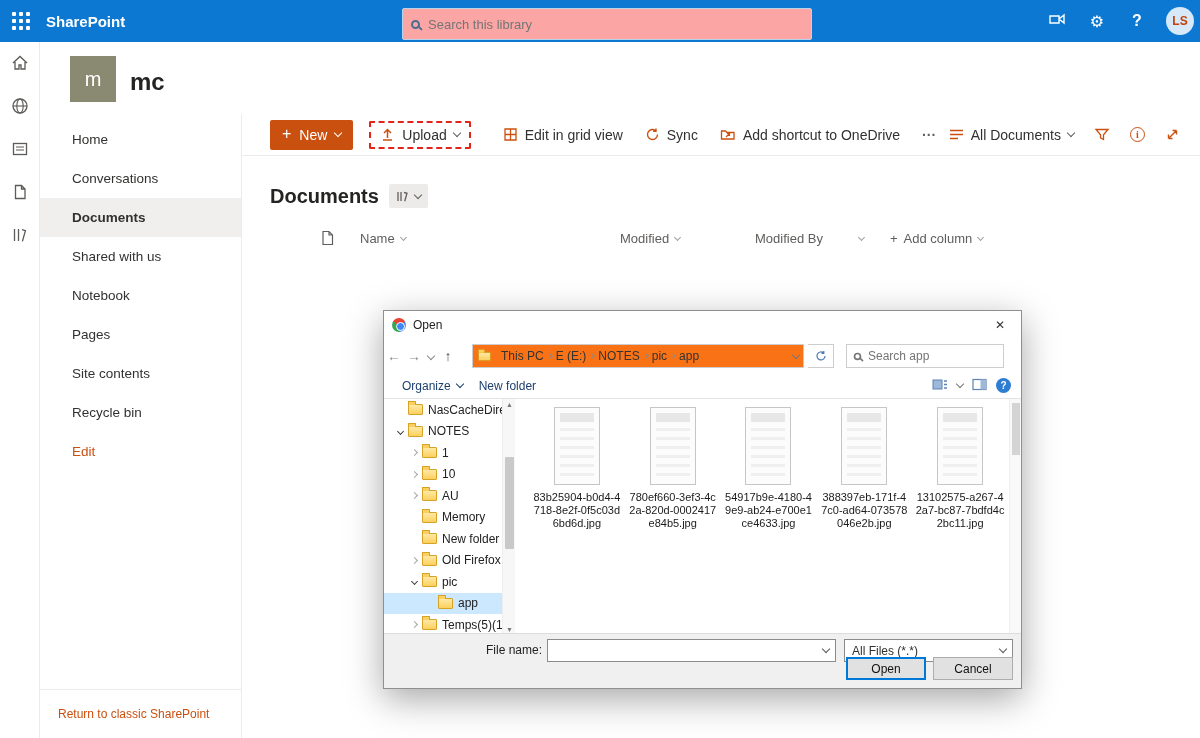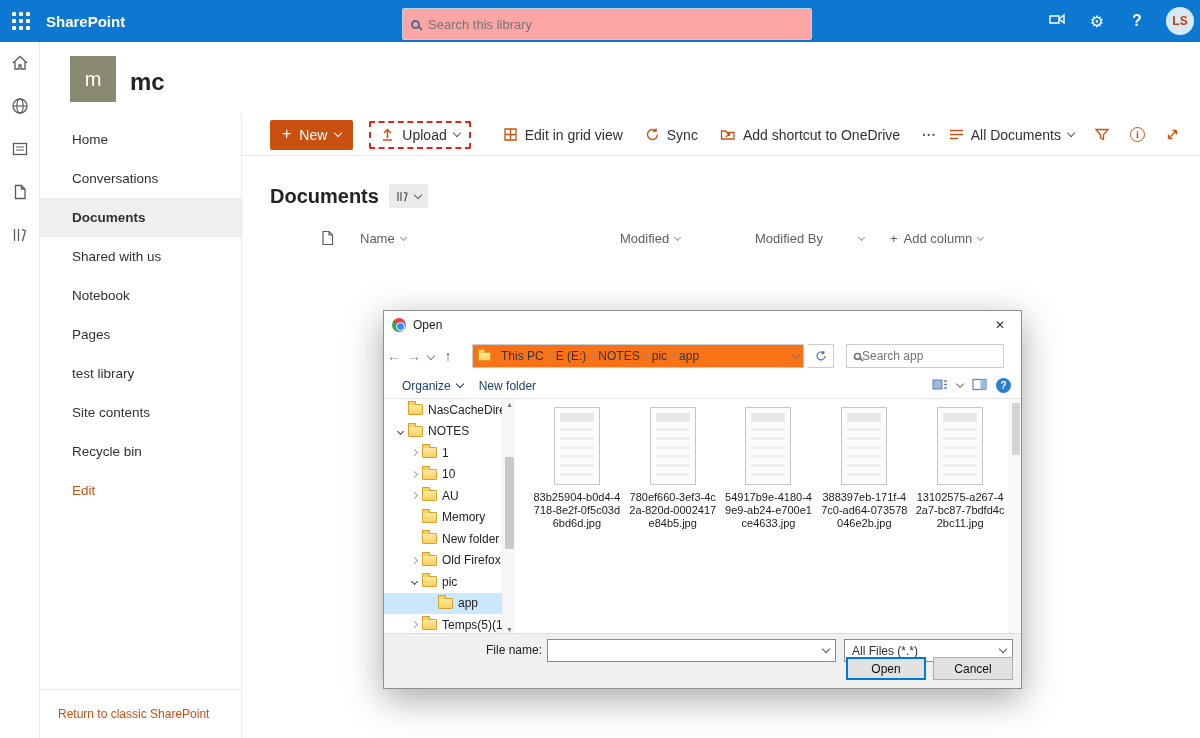--- a/index.html
+++ b/index.html
@@ -78,21 +78,21 @@
   .nav-arrow { color:#8a8a8a; font-size:14px; width:20px; text-align:center; cursor:pointer; }
   .nav-arrow.en { color:#3b73c4; }
   .addr { position:absolute; left:88px; top:3px; width:332px; height:24px; border:1px solid #cdcdcd; background:#f97316; display:flex; align-items:center; padding:0 4px; cursor:text; }
   .crumb { display:flex; align-items:center; gap:7px; padding:0 4px; cursor:pointer; color:#333; white-space:nowrap; }
   .crumb-sep { width:4px; height:4px; border-right:1.2px solid #8a8a8a; border-bottom:1.2px solid #8a8a8a; transform:rotate(-45deg); }
   .addr .dd { margin-left:auto; color:#666; }
   .refresh { position:absolute; left:424px; top:3px; width:26px; height:24px; border:1px solid #cdcdcd; border-left:none; background:#fff; display:flex; align-items:center; justify-content:center; cursor:pointer; }
   .dlg-search { position:absolute; left:462px; top:3px; width:158px; height:24px; border:1px solid #cdcdcd; background:#fff; display:flex; align-items:center; padding:0 6px; }
   .dlg-search .lens { border-color:#777; transform:scale(.85); }
   .dlg-search .lens::after{ background:#777; }
-  .dlg-search input { border:none; outline:none; width:100%; font-size:12px; color:#555; font-family:"Liberation Sans",sans-serif; }
+  .dlg-search input { border:none; outline:none; width:100%; margin-left:6px; font-size:12px; color:#555; font-family:"Liberation Sans",sans-serif; }
 
   .dlg-toolbar { position:absolute; top:62px; left:0; right:0; height:26px; display:flex; align-items:center; padding:0 10px; border-bottom:1px solid #e3e3e3; }
   .tb-btn { display:flex; align-items:center; gap:6px; color:#1c3f6e; padding:0 8px; height:22px; cursor:pointer; }
   .tb-right { margin-left:auto; display:flex; align-items:center; gap:9px; }
   .help-circ { width:15px; height:15px; border-radius:50%; background:#2d7dd2; color:#fff; font-size:10px; font-weight:bold; display:flex; align-items:center; justify-content:center; cursor:pointer; }
 
   .dlg-body { position:absolute; top:88px; left:0; right:0; height:237px; background:#fff; }
   .tree { position:absolute; left:0; top:0; width:118px; height:237px; overflow:hidden; }
   .trow { height:21.5px; display:flex; align-items:center; font-size:12px; color:#222; cursor:pointer; white-space:nowrap; }
   .trow .tchev { width:5px; height:5px; flex:none; margin-right:5px; }
@@ -201,21 +201,20 @@
 </div>
 
 <div class="sidebar">
   <div class="nav-list">
     <div class="nav-item">Home</div>
     <div class="nav-item">Conversations</div>
     <div class="nav-item sel">Documents</div>
     <div class="nav-item">Shared with us</div>
     <div class="nav-item">Notebook</div>
     <div class="nav-item">Pages</div>
-    <div class="nav-item">test library</div>
     <div class="nav-item">Site contents</div>
     <div class="nav-item">Recycle bin</div>
     <div class="nav-item accent">Edit</div>
   </div>
   <div class="sidebar-footer">
     <a>Return to classic SharePoint</a>
   </div>
 </div>
 
 <div class="main">

